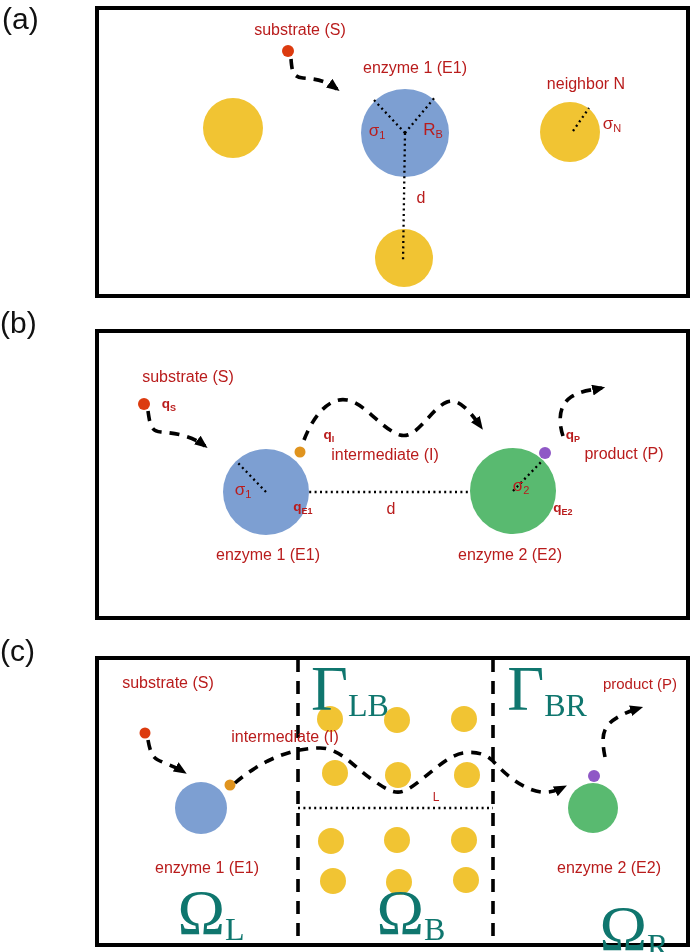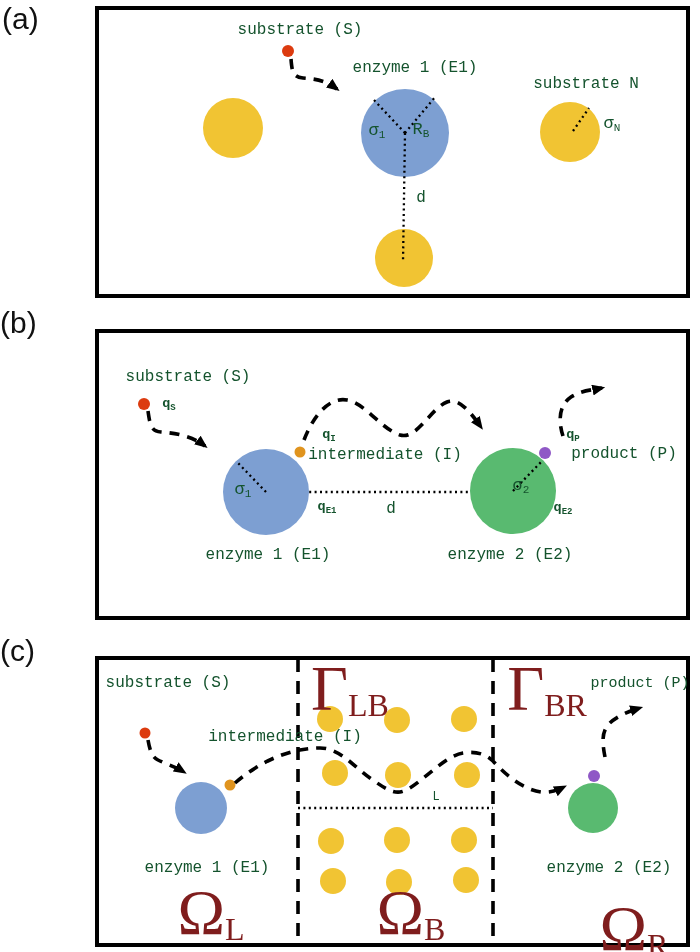--- a/index.html
+++ b/index.html
@@ -4,30 +4,30 @@
 <style>
   html,body { margin:0; padding:0; background:#ffffff; }
   #page {
     position:relative; width:700px; height:952px; background:#ffffff;
     font-family:"Liberation Sans", sans-serif; overflow:hidden;
   }
   .panel { position:absolute; }
   .panel svg { position:absolute; left:0; top:0; }
   .lbl {
     position:absolute; transform:translate(-50%,-50%); white-space:nowrap;
-    font-family:Liberation Mono, monospace; font-size:16px; line-height:1.05;
-    color:#14532d;
+    font-family:Liberation Sans, sans-serif; font-size:16px; line-height:1.05;
+    color:#b91c1c;
   }
   .lbl sub { font-size:10px; }
   .sym { font-size:17px; }
   .sym sub { font-size:11px; vertical-align:-0.25em; }
   .q { font-size:13.5px; font-weight:700;margin-left:44px; }
   .q sub { font-size:9px; font-weight:700; vertical-align:-0.3em; }
   .big {
-    font-family:"Liberation Serif", serif; font-size:64px; line-height:0.9; color:#7f1d1d;
+    font-family:"Liberation Serif", serif; font-size:64px; line-height:0.9; color:#0f766e;
   }
   .big sub { font-size:32px; vertical-align:-0.18em; }
   .tag { position:absolute; font-size:30px; color:#111; line-height:1; }
   .box  { fill:#ffffff; stroke:#000; stroke-width:4; }
   .dash { fill:none; stroke:#000; stroke-width:3.6; stroke-dasharray:10 8; }
   .dotl { fill:none; stroke:#000; stroke-width:2.3; stroke-dasharray:2 3.4; }
   .divider { fill:none; stroke:#000; stroke-width:3.6; stroke-dasharray:13 9; }
 </style>
 </head>
 <body>
@@ -52,23 +52,23 @@
       <circle cx="310" cy="127" r="44" fill="#7D9FD2"></circle>
       <path class="dotl" d="M310,127 L278,93"></path>
       <path class="dotl" d="M310,127 L341,90"></path>
       <path class="dotl" d="M310,127 L308,256"></path>
       <path class="dotl" d="M478,125 L494,102"></path>
       <circle cx="193" cy="45" r="6" fill="#DC3B0F"></circle>
       <path class="dash" d="M196,53 C197,66 198,71 208,72 C220,73 230,74 242,83" marker-end="url(#arrowA)"></path>
     </svg>
     <span class="lbl" style="left:205px; top:24px;">substrate (S)</span>
     <span class="lbl" style="left:320px; top:62px;">enzyme 1 (E1)</span>
-    <span class="lbl" style="left:491px; top:78px;">substrate N</span>
+    <span class="lbl" style="left:491px; top:78px;">neighbor N</span>
     <span class="lbl sym" style="left:282px; top:126px;"><span>σ</span><sub>1</sub></span>
-    <span class="lbl sym" style="left:326px; top:125px;"><span>R</span><sub>B</sub></span>
+    <span class="lbl sym" style="left:338px; top:125px;"><span>R</span><sub>B</sub></span>
     <span class="lbl sym" style="left:517px; top:119px;"><span>σ</span><sub>N</sub></span>
     <span class="lbl" style="left:326px; top:192px;">d</span>
   </div>
 
   <div class="panel" style="left:95px; top:329px; width:595px; height:291px;">
     <svg width="595" height="291" viewBox="0 0 595 291">
       <defs>
         <marker id="arrowB" viewBox="0 0 12 10" refX="9" refY="5" markerWidth="13" markerHeight="11" orient="auto-start-reverse" markerUnits="userSpaceOnUse">
           <path d="M0,0 L12,5 L0,10 z" fill="#000"></path>
         </marker>
@@ -86,21 +86,21 @@
       <path class="dash" d="M209,111 C220,83 236,68 252,71 C270,74 286,100 305,106 C322,111 335,80 352,73 C364,68 376,84 386,98" marker-end="url(#arrowB)"></path>
       <path class="dash" d="M468,107 C463,92 464,76 476,68 C487,61 498,61 507,59" marker-end="url(#arrowB)"></path>
     </svg>
     <span class="lbl" style="left:93px; top:48px;">substrate (S)</span>
     <span class="lbl q" style="left:30px; top:76px;"><span>q</span><sub>S</sub></span>
     <span class="lbl q" style="left:190px; top:107px;"><span>q</span><sub>I</sub></span>
     <span class="lbl" style="left:290px; top:126px;">intermediate (I)</span>
     <span class="lbl q" style="left:434px; top:107px;"><span>q</span><sub>P</sub></span>
     <span class="lbl" style="left:529px; top:125px;">product (P)</span>
     <span class="lbl sym" style="left:148px; top:162px;"><span>σ</span><sub>1</sub></span>
-    <span class="lbl q" style="left:188px; top:179px;"><span>q</span><sub>E1</sub></span>
+    <span class="lbl q" style="left:164px; top:179px;"><span>q</span><sub>E1</sub></span>
     <span class="lbl sym" style="left:426px; top:158px;"><span>σ</span><sub>2</sub></span>
     <span class="lbl q" style="left:424px; top:180px;"><span>q</span><sub>E2</sub></span>
     <span class="lbl" style="left:296px; top:180px;">d</span>
     <span class="lbl" style="left:173px; top:226px;">enzyme 1 (E1)</span>
     <span class="lbl" style="left:415px; top:226px;">enzyme 2 (E2)</span>
   </div>
 
   <div class="panel" style="left:95px; top:656px; width:595px; height:291px;">
     <svg width="595" height="291" viewBox="0 0 595 291">
       <defs>

